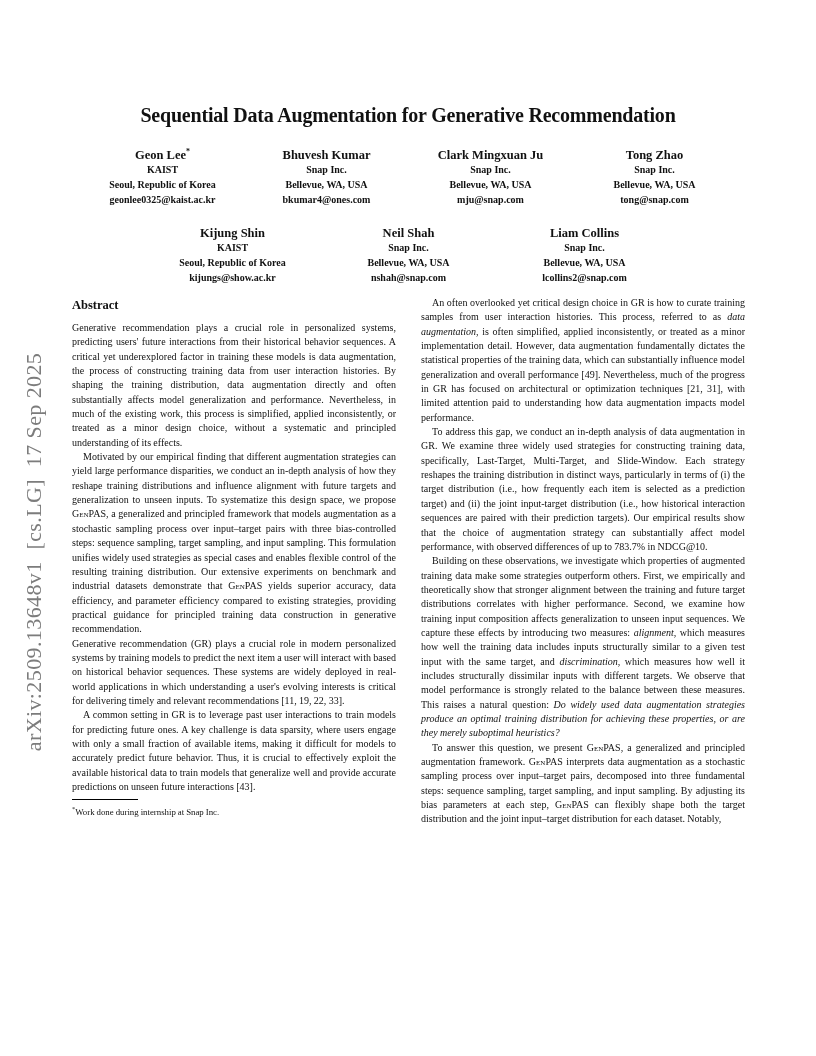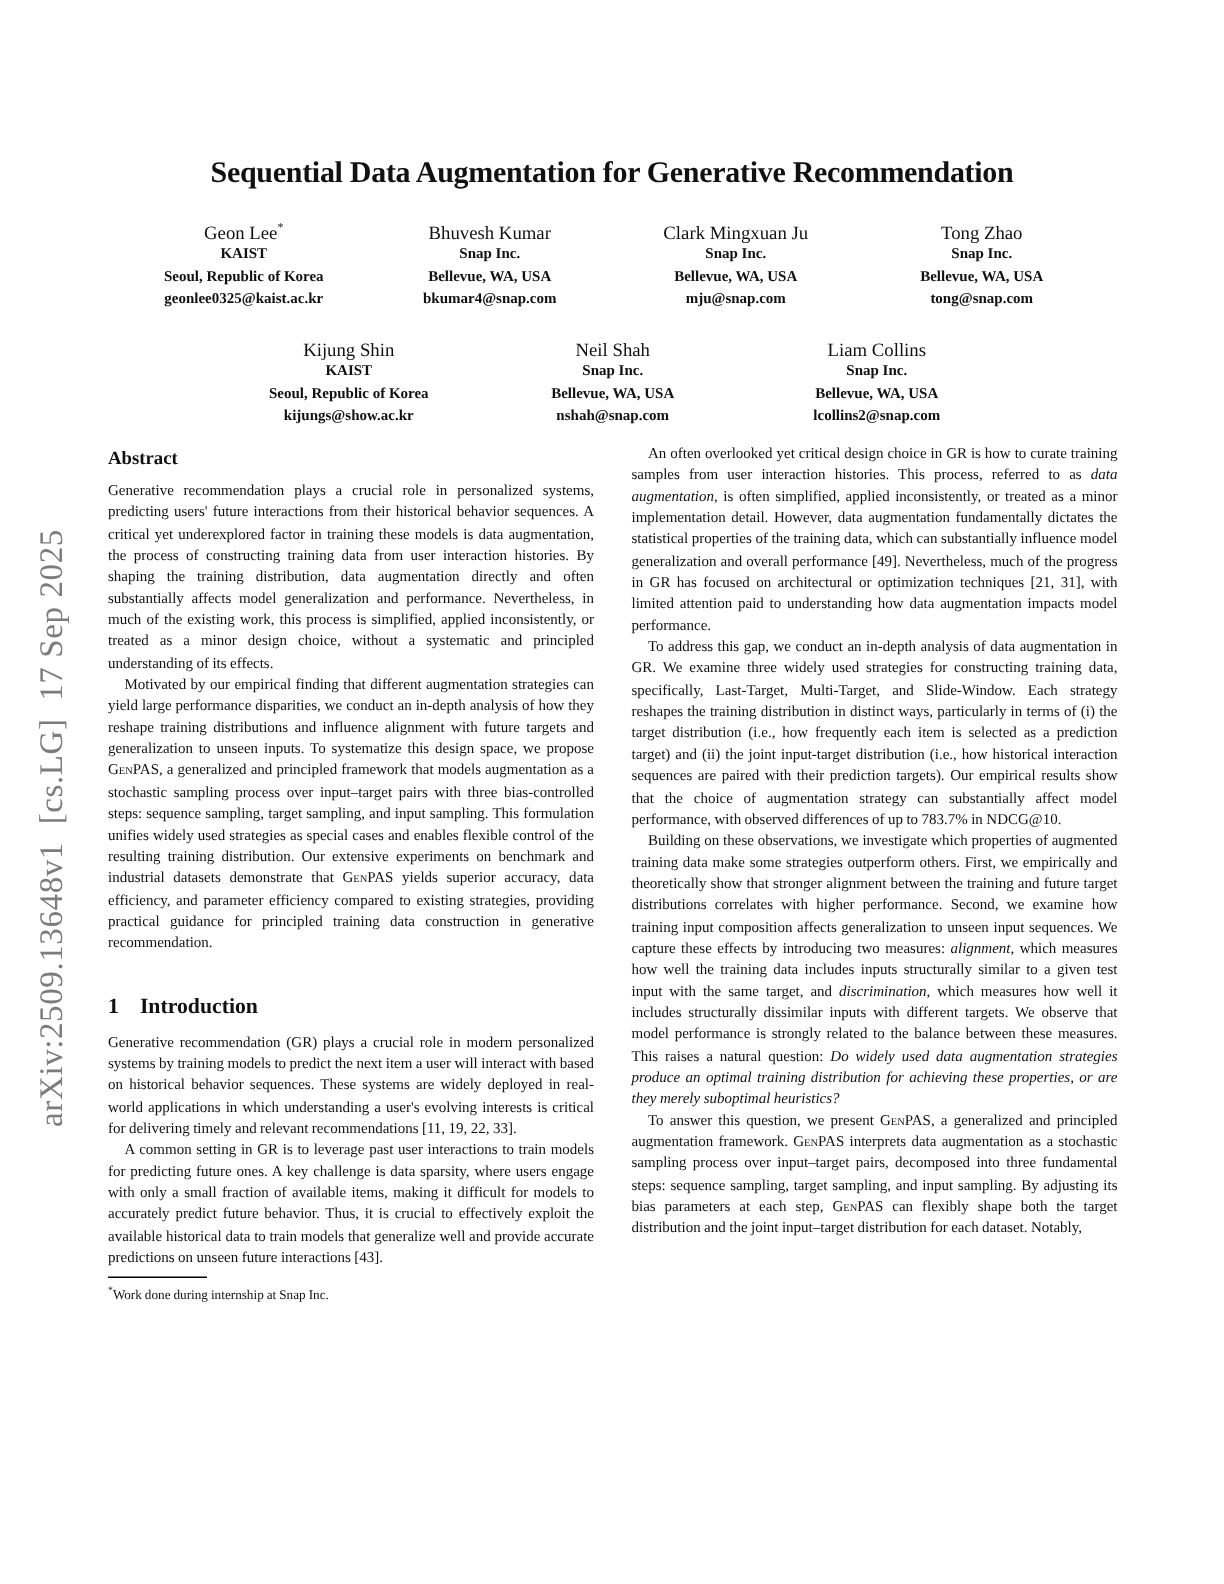--- a/index.html
+++ b/index.html
@@ -19,21 +19,21 @@
   }
   .authors { position:absolute; left:72px; width:673px; }
   .authors.row1 { top:144px; }
   .authors.row2 { top:222px; }
   .author-row { display:flex; justify-content:center; }
   .author-row.r1 { gap:4px; }
   .author-row.r2 { gap:26px;align-items:flex-end; }
   .author-block { text-align:center; }
   .r1 .author-block { flex:0 0 160px; }
   .r2 .author-block { flex:0 0 150px; }
-  .author-name { font-size:12.5px; line-height:16px; }
+  .author-name { font-size:12.5px; line-height:16px;font-weight:bold; }
   .author-name sup { font-size:8px; }
   .author-affil, .author-loc, .author-email { font-size:10px; line-height:14.8px;font-weight:bold; }
   .body {
     position:absolute; top:296px; left:72px; width:673px;
     display:flex; gap:25px;
   }
   .col { width:324px; }
   .abstract-head { font-size:12.5px; font-weight:bold; margin:2px 0 8px 0; }
   .body p {
     font-size:10px; line-height:14.35px; text-align:justify;
@@ -62,21 +62,21 @@
       <div class="author-block">
         <div class="author-name"><span>Geon Lee</span><sup>*</sup></div>
         <div class="author-affil">KAIST</div>
         <div class="author-loc">Seoul, Republic of Korea</div>
         <div class="author-email">geonlee0325@kaist.ac.kr</div>
       </div>
       <div class="author-block">
         <div class="author-name"><span>Bhuvesh Kumar</span><sup></sup></div>
         <div class="author-affil">Snap Inc.</div>
         <div class="author-loc">Bellevue, WA, USA</div>
-        <div class="author-email">bkumar4@snap.com</div>
+        <div class="author-email">bkumar4@ones.com</div>
       </div>
       <div class="author-block">
         <div class="author-name"><span>Clark Mingxuan Ju</span><sup></sup></div>
         <div class="author-affil">Snap Inc.</div>
         <div class="author-loc">Bellevue, WA, USA</div>
         <div class="author-email">mju@snap.com</div>
       </div>
       <div class="author-block">
         <div class="author-name"><span>Tong Zhao</span><sup></sup></div>
         <div class="author-affil">Snap Inc.</div>
@@ -109,23 +109,20 @@
     </div>
   </div>
 
   <div class="body">
 
     <div class="col">
       <div class="abstract-head">Abstract</div>
       <p><span>Generative recommendation plays a crucial role in personalized systems, predicting users' future interactions from their historical behavior sequences. A critical yet underexplored factor in training these models is data augmentation, the process of constructing training data from user interaction histories. By shaping the training distribution, data augmentation directly and often substantially affects model generalization and performance. Nevertheless, in much of the existing work, this process is simplified, applied inconsistently, or treated as a minor design choice, without a systematic and principled understanding of its effects.</span></p>
       <p class="indent"><span>Motivated by our empirical finding that different augmentation strategies can yield large performance disparities, we conduct an in-depth analysis of how they reshape training distributions and influence alignment with future targets and generalization to unseen inputs. To systematize this design space, we propose </span><span class="sc">GenPAS</span><span>, a generalized and principled framework that models augmentation as a stochastic sampling process over input–target pairs with three bias-controlled steps: sequence sampling, target sampling, and input sampling. This formulation unifies widely used strategies as special cases and enables flexible control of the resulting training distribution. Our extensive experiments on benchmark and industrial datasets demonstrate that </span><span class="sc">GenPAS</span><span> yields superior accuracy, data efficiency, and parameter efficiency compared to existing strategies, providing practical guidance for principled training data construction in generative recommendation.</span></p>
 
-      <div class="section-head">
-        <span class="section-num">1</span><span>Introduction</span>
-      </div>
       <p><span>Generative recommendation (GR) plays a crucial role in modern personalized systems by training models to predict the next item a user will interact with based on historical behavior sequences. These systems are widely deployed in real-world applications in which understanding a user's evolving interests is critical for delivering timely and relevant recommendations [11, 19, 22, 33].</span></p>
       <p class="indent"><span>A common setting in GR is to leverage past user interactions to train models for predicting future ones. A key challenge is data sparsity, where users engage with only a small fraction of available items, making it difficult for models to accurately predict future behavior. Thus, it is crucial to effectively exploit the available historical data to train models that generalize well and provide accurate predictions on unseen future interactions [43].</span></p>
 
       <div class="footnote-rule"></div>
       <p class="footnote"><sup>*</sup><span>Work done during internship at Snap Inc.</span></p>
     </div>
 
     <div class="col">
       <p class="indent"><span>An often overlooked yet critical design choice in GR is how to curate training samples from user interaction histories. This process, referred to as </span><span class="i">data augmentation</span><span>, is often simplified, applied inconsistently, or treated as a minor implementation detail. However, data augmentation fundamentally dictates the statistical properties of the training data, which can substantially influence model generalization and overall performance [49]. Nevertheless, much of the progress in GR has focused on architectural or optimization techniques [21, 31], with limited attention paid to understanding how data augmentation impacts model performance.</span></p>
       <p class="indent"><span>To address this gap, we conduct an in-depth analysis of data augmentation in GR. We examine three widely used strategies for constructing training data, specifically, Last-Target, Multi-Target, and Slide-Window. Each strategy reshapes the training distribution in distinct ways, particularly in terms of (i) the target distribution (i.e., how frequently each item is selected as a prediction target) and (ii) the joint input-target distribution (i.e., how historical interaction sequences are paired with their prediction targets). Our empirical results show that the choice of augmentation strategy can substantially affect model performance, with observed differences of up to 783.7% in NDCG@10.</span></p>

